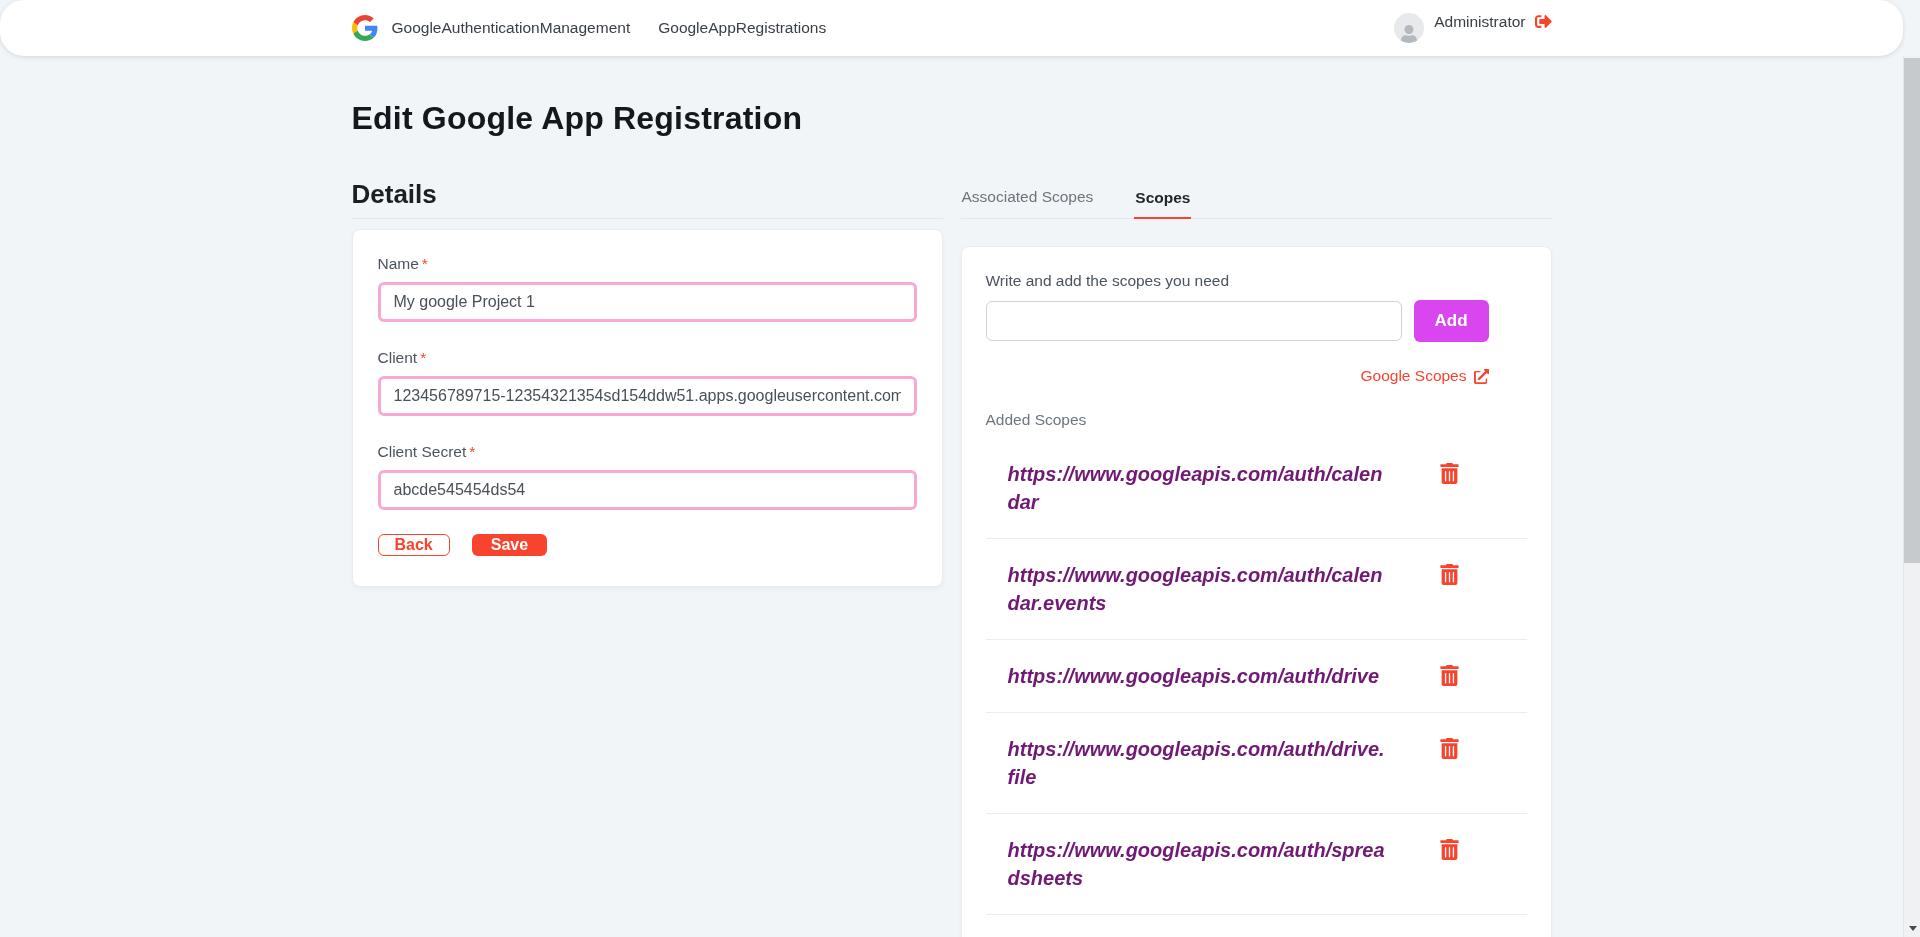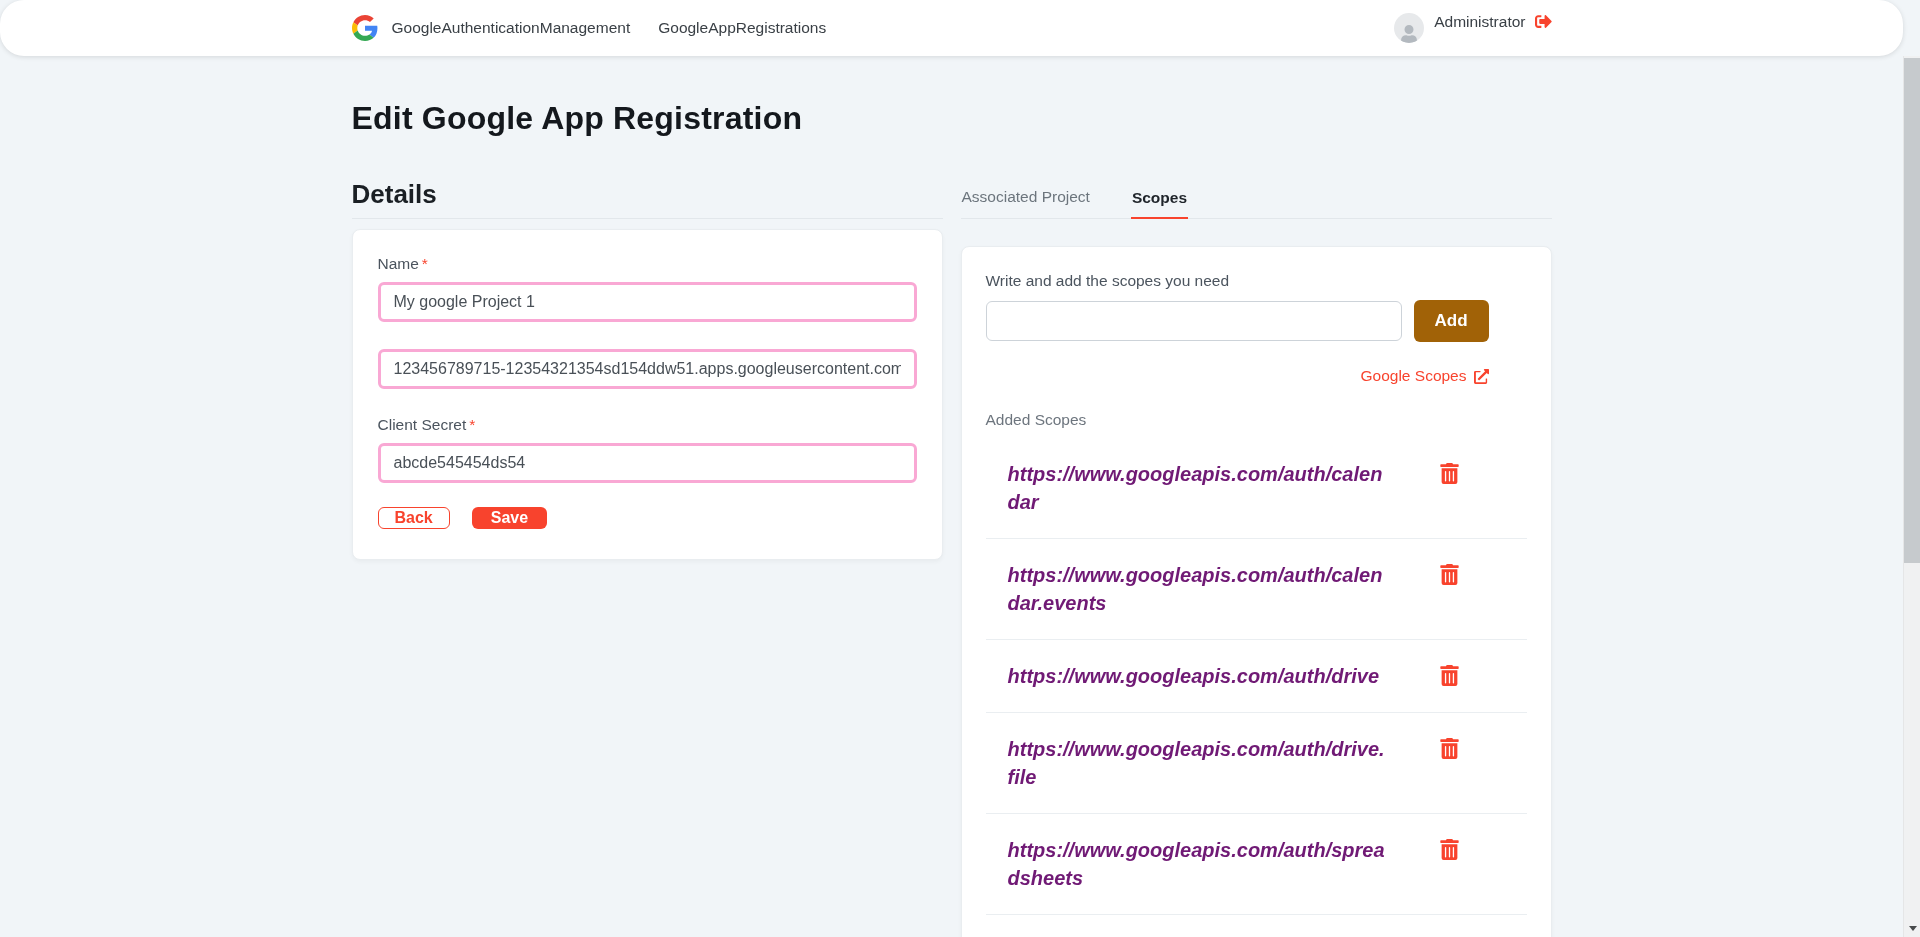--- a/index.html
+++ b/index.html
@@ -92,21 +92,21 @@
   }
 
   
   .scope-add-section { padding-right: 38px; }
   .add-row { display: flex; align-items: center; margin-top: 10px; gap: 12px; }
   .scope-input {
     flex: 1; height: 40px; border: 1px solid #cdd3d9; border-radius: 6px;
     padding: 0 13px; font-size: 16px; font-family: inherit; outline: none;
   }
   .btn-add {
-    width: 75px; height: 42px; background: #a16207; color: #fff; border: none;
+    width: 75px; height: 42px; background: #d946ef; color: #fff; border: none;
     border-radius: 6px; font-size: 17px; font-weight: 700; cursor: pointer; font-family: inherit;
   }
   .link-row { margin-top: 25px; text-align: right; }
   .gs-link {
     color: #f8432d; font-size: 15.5px; text-decoration: none;
     display: inline-flex; align-items: center; gap: 7px; cursor: pointer;
   }
   .gs-link svg { width: 15px; height: 15px; }
   .added-label { margin-top: 26px; font-size: 15.5px; color: #6d757e; }
   .scope-list { margin-top: 9px; }
@@ -179,36 +179,37 @@
       <section class="col">
         <div class="col-header">
           <h2 class="details-heading">Details</h2>
         </div>
         <div class="card details-card">
           <div class="form-group">
             <label class="field-label"><span>Name</span><span class="req">*</span></label>
             <input class="text-input" type="text" value="My google Project 1" style="">
           </div>
           <div class="form-group">
+            <label class="field-label"><span>Client</span><span class="req">*</span></label>
             <input class="text-input" type="text" value="123456789715-12354321354sd154ddw51.apps.googleusercontent.com" style="">
           </div>
           <div class="form-group">
             <label class="field-label"><span>Client Secret</span><span class="req">*</span></label>
             <input class="text-input" type="text" value="abcde545454ds54" style="">
           </div>
           <div class="btn-row">
             <button class="btn btn-outline">Back</button>
             <button class="btn btn-solid">Save</button>
           </div>
         </div>
       </section>
 
       <section class="col">
         <div class="col-header tabs">
-          <div class="tab">Associated Project</div>
+          <div class="tab">Associated Scopes</div>
           <div class="tab active">Scopes</div>
         </div>
 
         <div class="card scopes-card">
           <div class="scope-add-section">
             <div class="field-label">Write and add the scopes you need</div>
             <div class="add-row">
               <input class="scope-input" type="text" value="" style="">
               <button class="btn-add">Add</button>
             </div>

